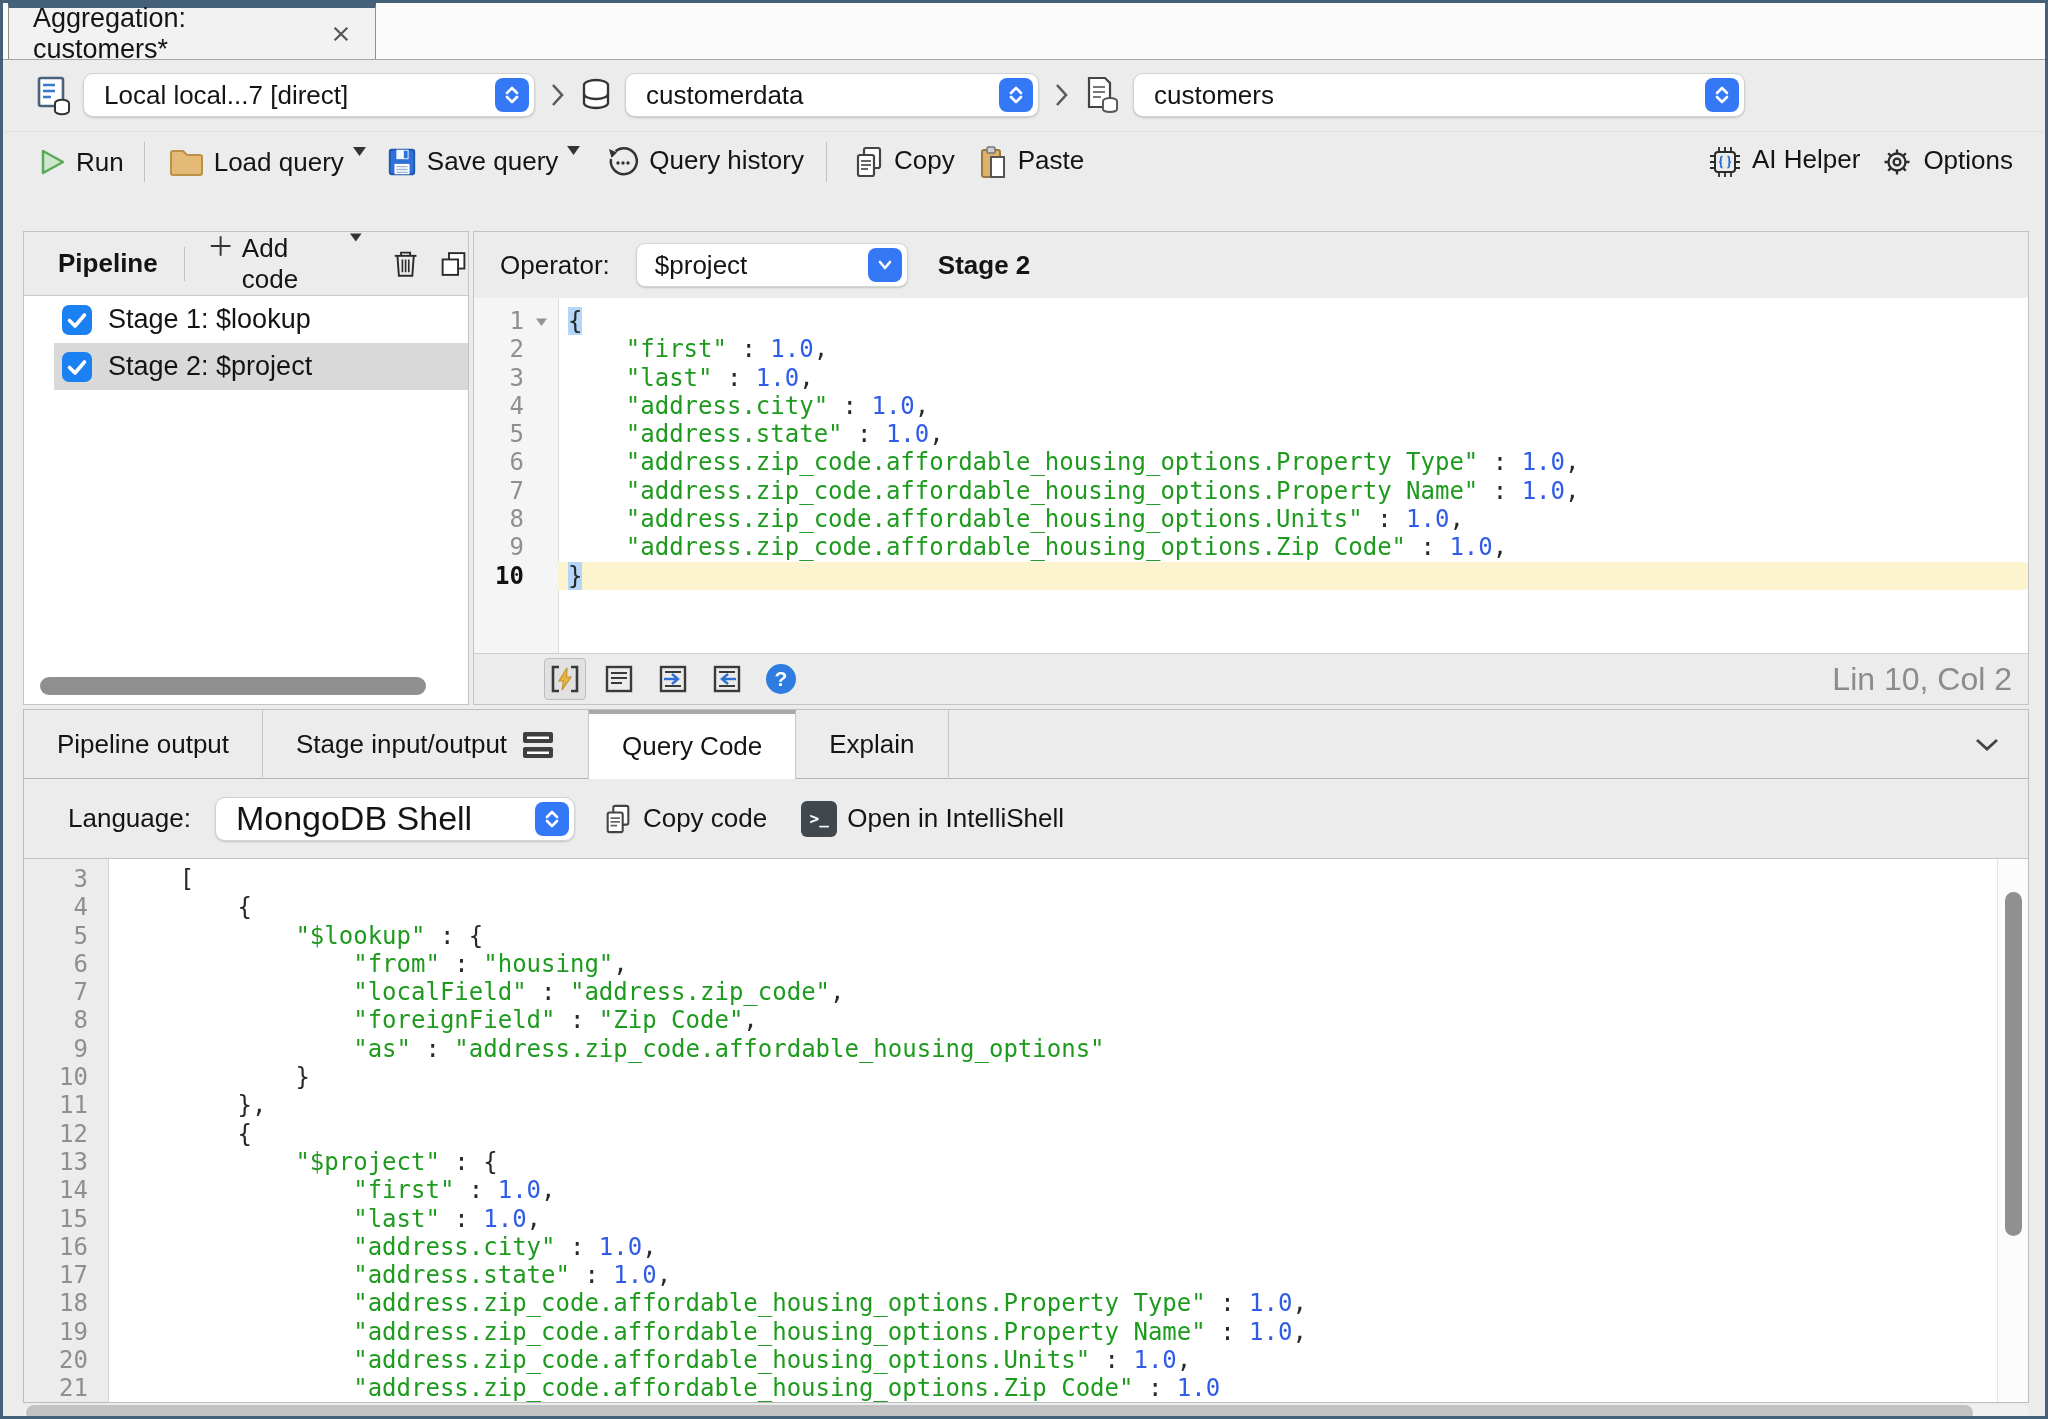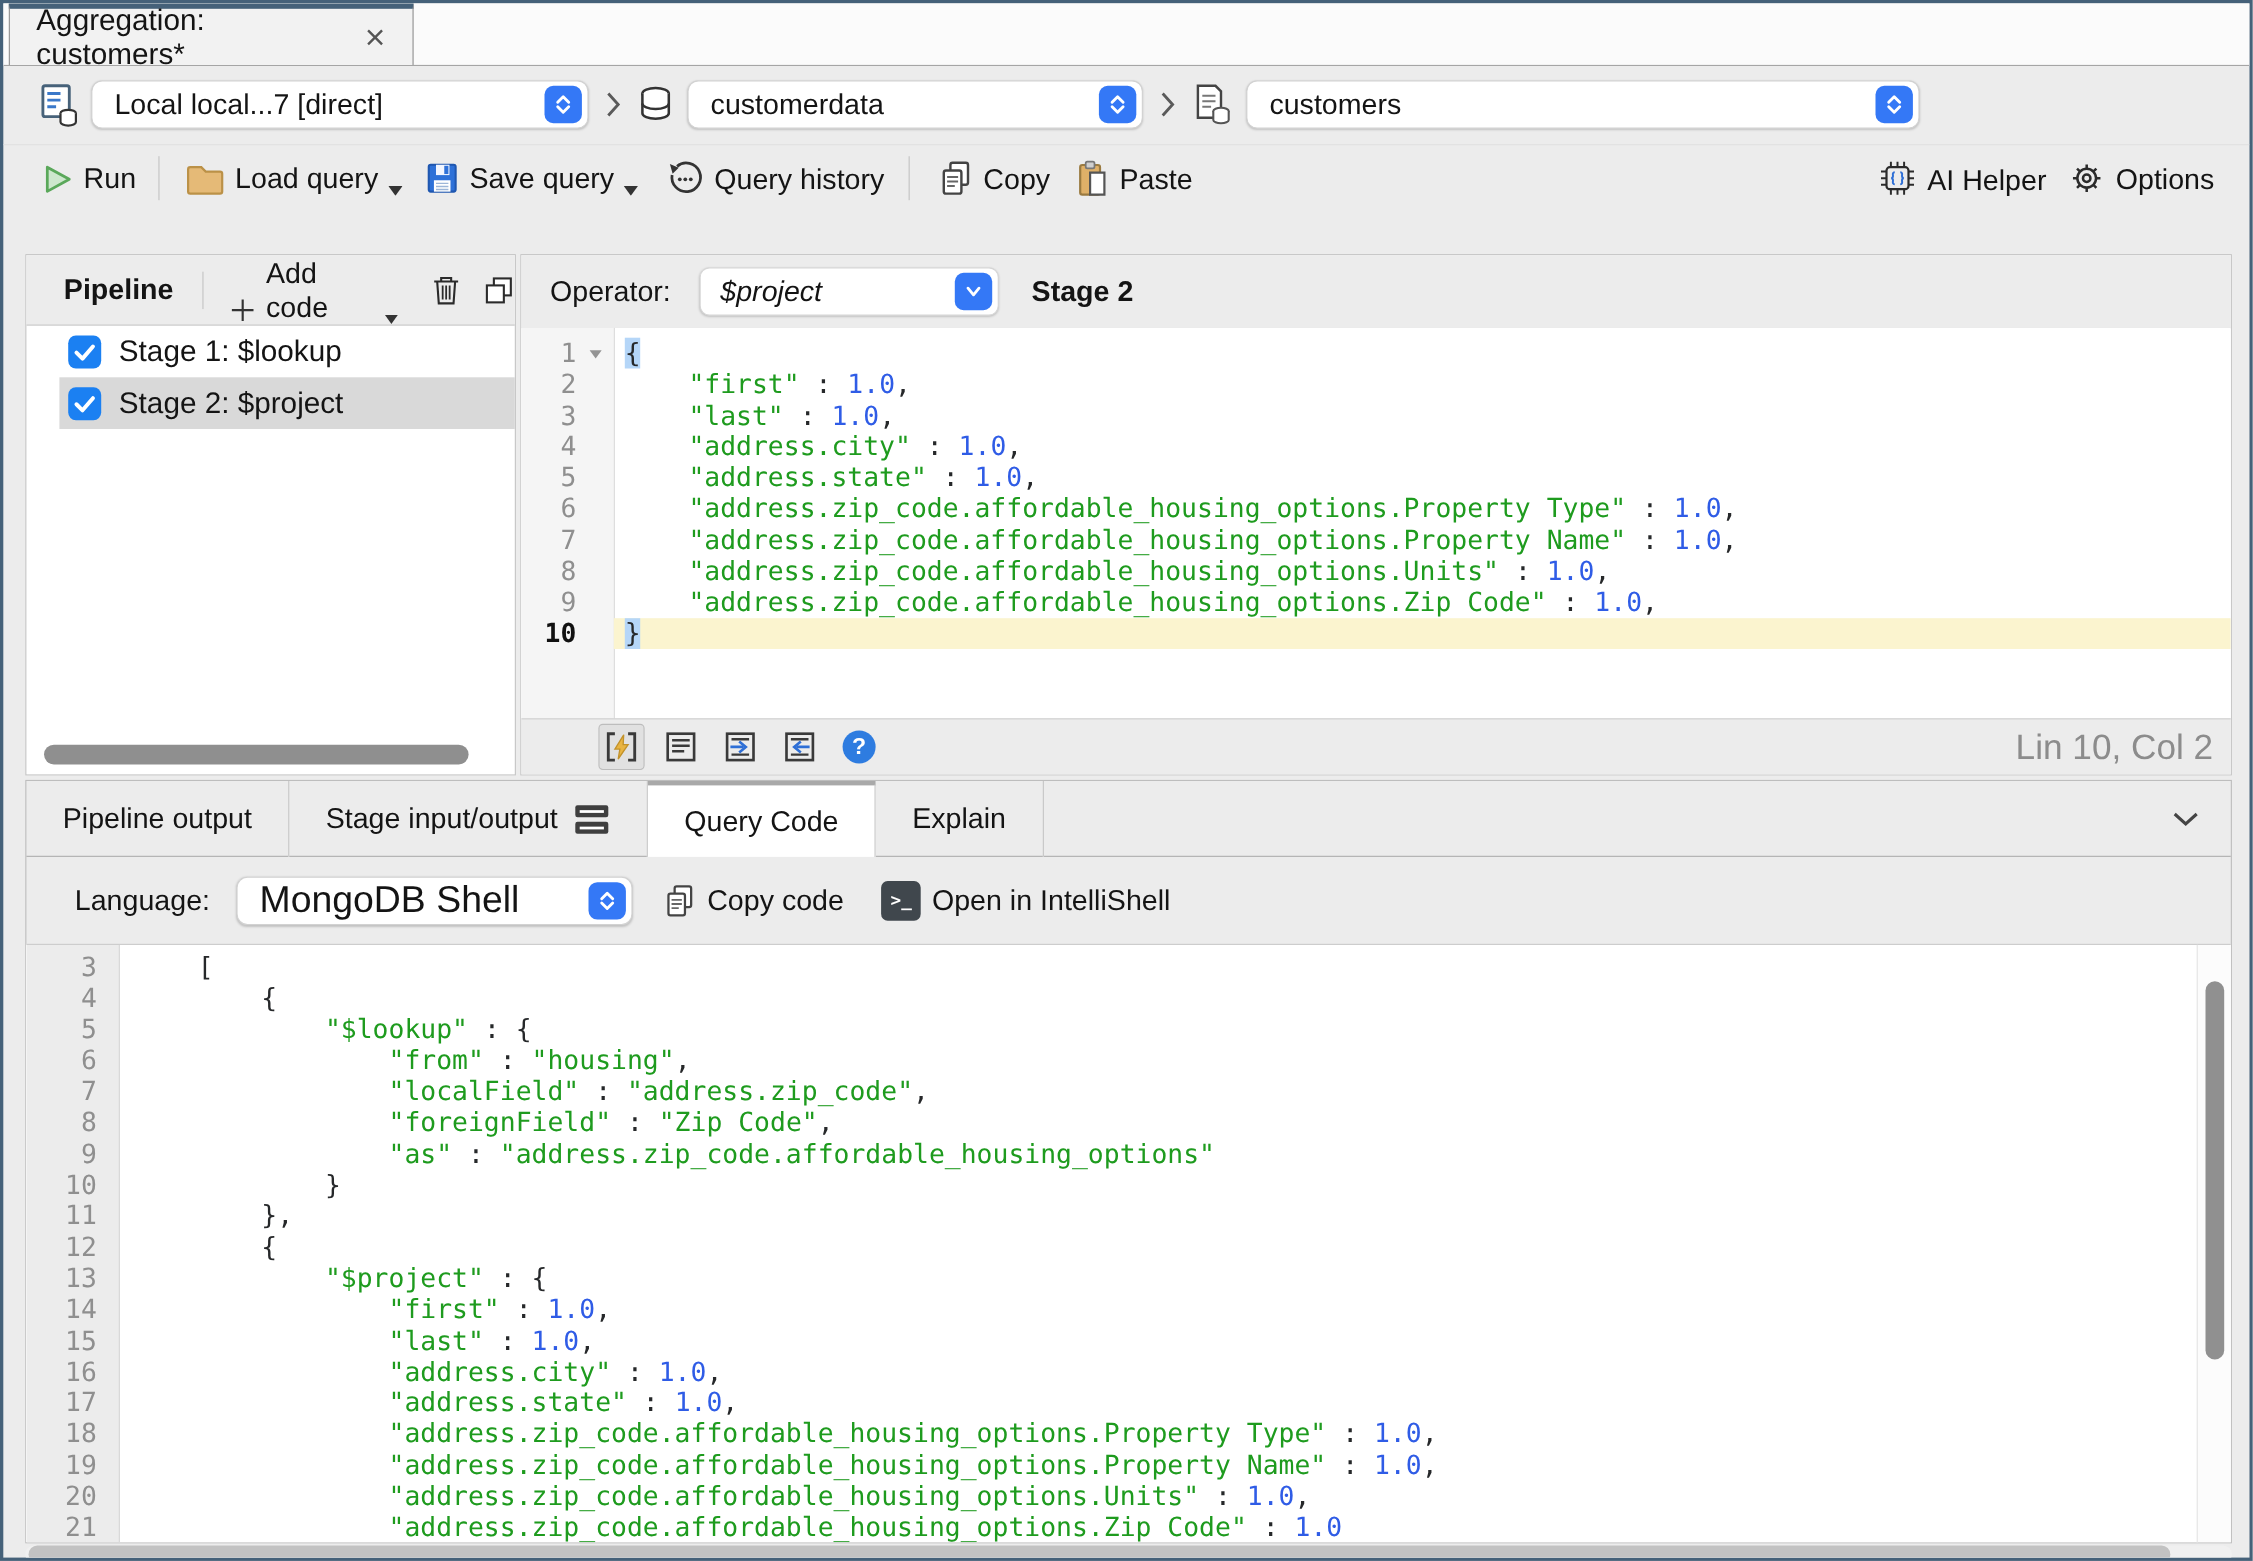--- a/index.html
+++ b/index.html
@@ -12,36 +12,36 @@
     background:#f2f2f2;border-left:1px solid #8f8f8f;border-right:1px solid #8f8f8f;border-top:5px solid #456179;
     display:flex;align-items:center;gap:30px;padding:0 24px;}
   .tab-label{font-size:27px;}
   
   .connrow{position:absolute;left:0;top:56px;right:0;height:72px;display:flex;align-items:center;border-bottom:1px solid #e2e2e2;}
   .dd{height:44px;background:#fff;border:1px solid #d2d2d2;border-radius:10px;box-shadow:0 1px 2px rgba(0,0,0,.18);
     display:flex;align-items:center;justify-content:space-between;box-sizing:border-box;padding:0 5px 0 20px;font-size:26px;}
   .stepper{width:34px;height:34px;border-radius:8px;background:#3478f6;display:flex;align-items:center;justify-content:center;flex:none;}
   
   .toolbar{position:absolute;left:0;top:128px;right:0;height:62px;display:flex;align-items:center;}
-  .tbtn{display:flex;align-items:flex-end;gap:9px;font-size:26px;cursor:default;}
+  .tbtn{display:flex;align-items:flex-start;gap:9px;font-size:26px;cursor:default;}
   .vsep{width:1px;height:40px;background:#c2c2c2;}
   
   .panel{position:absolute;background:#fff;border:1px solid #c3c3c3;box-sizing:border-box;}
   #pipeline-panel{left:20px;top:228px;width:446px;height:474px;}
   .pheader{height:63px;background:#ececec;border-bottom:1px solid #c9c9c9;display:flex;align-items:center;padding-left:34px;}
   .ptitle{font-size:26px;font-weight:bold;}
   .stage-row{height:47px;display:flex;align-items:center;gap:16px;padding-left:8px;font-size:27px;margin-left:30px;}
   .stage-row.selected{background:#d9d9d9;}
   .checkbox{width:30px;height:30px;border-radius:7px;background:#1b80f2;display:flex;align-items:center;justify-content:center;flex:none;}
   .phscroll{position:absolute;left:16px;bottom:9px;width:386px;height:18px;border-radius:9px;background:#8f8f8f;}
   #stage-panel{left:470px;top:228px;width:1556px;height:474px;}
   .opbar{height:66px;background:#ececec;border-bottom:1px solid #d4d4d4;display:flex;align-items:center;padding-left:26px;}
   .oplabel{font-size:26px;}
   .combo{width:272px;height:44px;margin-left:26px;background:#fff;border:1px solid #d6d6d6;border-radius:9px;
-    box-shadow:0 1px 2px rgba(0,0,0,.18);display:flex;align-items:center;justify-content:space-between;box-sizing:border-box;padding:0 5px 0 18px;font-size:26px;font-style:italic;}
+    box-shadow:0 1px 2px rgba(0,0,0,.18);display:flex;align-items:center;justify-content:space-between;box-sizing:border-box;padding:0 5px 0 18px;font-size:26px;}
   .combo-btn{width:34px;height:34px;border-radius:8px;background:#3478f6;display:flex;align-items:center;justify-content:center;}
   .stage-big{font-size:26px;font-weight:bold;margin-left:30px;}
   
   .editor{position:absolute;overflow:hidden;background:#fff;}
   #stage-code{left:0;top:66px;right:0;bottom:50px;padding-top:9px;}
   .gutter-strip{position:absolute;left:0;top:0;bottom:0;width:84px;background:#f5f5f5;border-right:1px solid #dcdcdc;}
   .crow{position:relative;display:flex;height:28.3px;font-family:"DejaVu Sans Mono",monospace;font-size:24px;line-height:28.3px;white-space:pre;}
   .gut{width:50px;flex:none;text-align:right;color:#8f8f8f;}
   .fold{width:34px;flex:none;display:flex;align-items:center;justify-content:center;}
   .cline{flex:1;padding-left:10px;}

